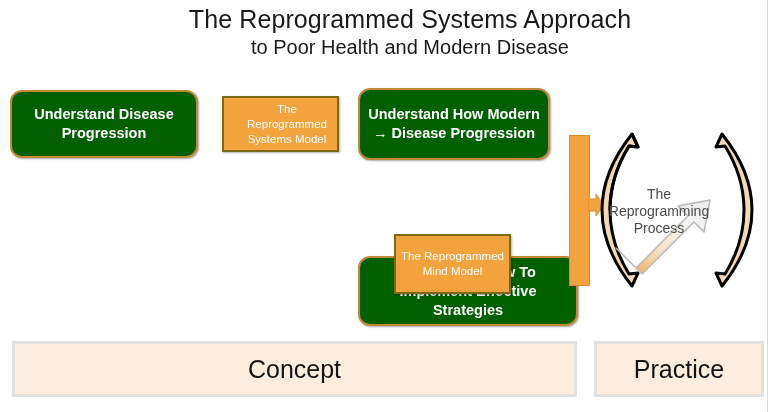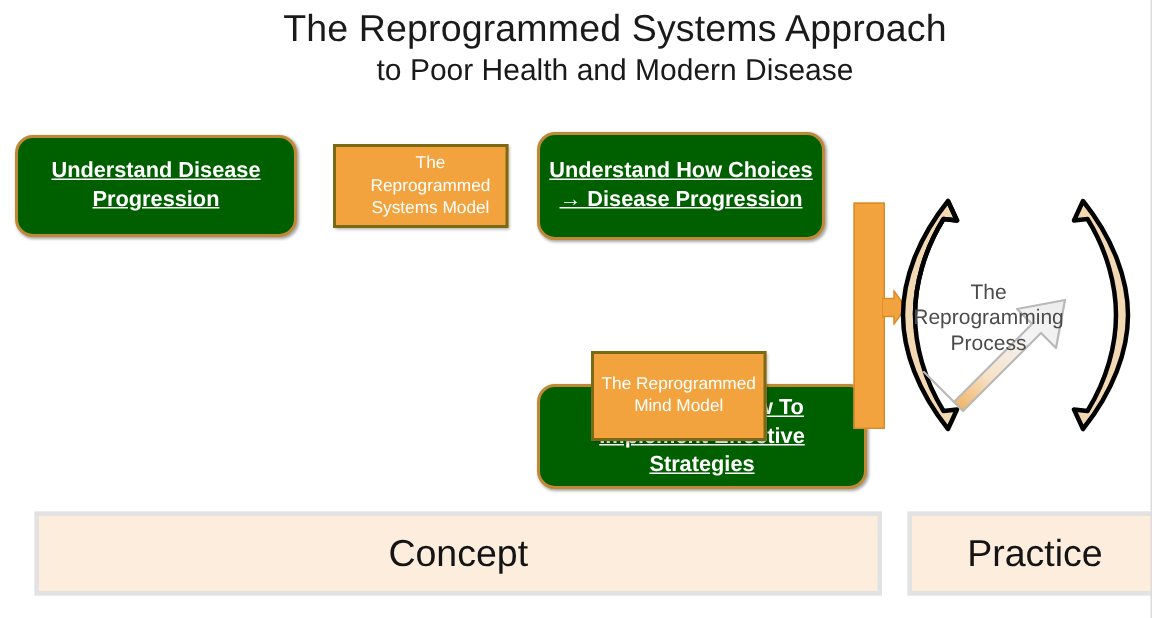--- a/index.html
+++ b/index.html
@@ -48,21 +48,20 @@
     color: #ffffff;
     font-size: 14.5px;
     line-height: 19px;
     display: flex;
     align-items: center;
     justify-content: center;
     text-align: center;
     font-weight: bold;
     padding: 2px 6px;
     box-shadow: 1px 1px 2px rgba(0,0,0,0.35);
-    text-decoration: underline;
   }
   .green-box .gb-text { display: block; }
 
   
   .orange-box {
     position: absolute;
     box-sizing: border-box;
     background: #f3a33e;
     border: 2px solid #7a6a14;
     color: #ffffff;
@@ -119,21 +118,20 @@
   .bottom-bar {
     position: absolute;
     box-sizing: border-box;
     background: #fceddc;
     border: 3px solid #e2e2e2;
     display: flex;
     align-items: center;
     justify-content: center;
     color: #141414;
     font-size: 25px;
-    margin-left: 11px;
   }
   #concept-bar { left: 12px;  top: 341px; width: 565px; height: 56px; }
   #practice-bar { left: 594px; top: 341px; width: 170px; height: 56px; }
 
   .edge-line {
     position: absolute;
     right: 0;
     top: 0;
     width: 1px;
     height: 412px;
@@ -148,21 +146,21 @@
   <div class="title-block">
     <div class="title-line1">The Reprogrammed Systems Approach</div>
     <div class="title-line2">to Poor Health and Modern Disease</div>
   </div>
 
   <div class="green-box" id="gb1" style="left:10px; top:90px; width:188px; height:68px;">
     <span class="gb-text">Understand Disease Progression</span>
   </div>
 
   <div class="green-box" id="gb2" style="left:358px; top:88px; width:192px; height:72px;">
-    <span class="gb-text">Understand How Choices → Disease Progression</span>
+    <span class="gb-text">Understand How Modern → Disease Progression</span>
   </div>
 
   <div class="green-box" id="gb3" style="left:358px; top:256px; width:220px; height:70px;">
     <span class="gb-text">Understand How To Implement Effective Strategies</span>
   </div>
 
   <div class="orange-box" id="ob1" style="left:222px; top:96px; width:117px; height:56px;padding-left:17px;">
     <span>The Reprogrammed Systems Model</span>
   </div>
 

